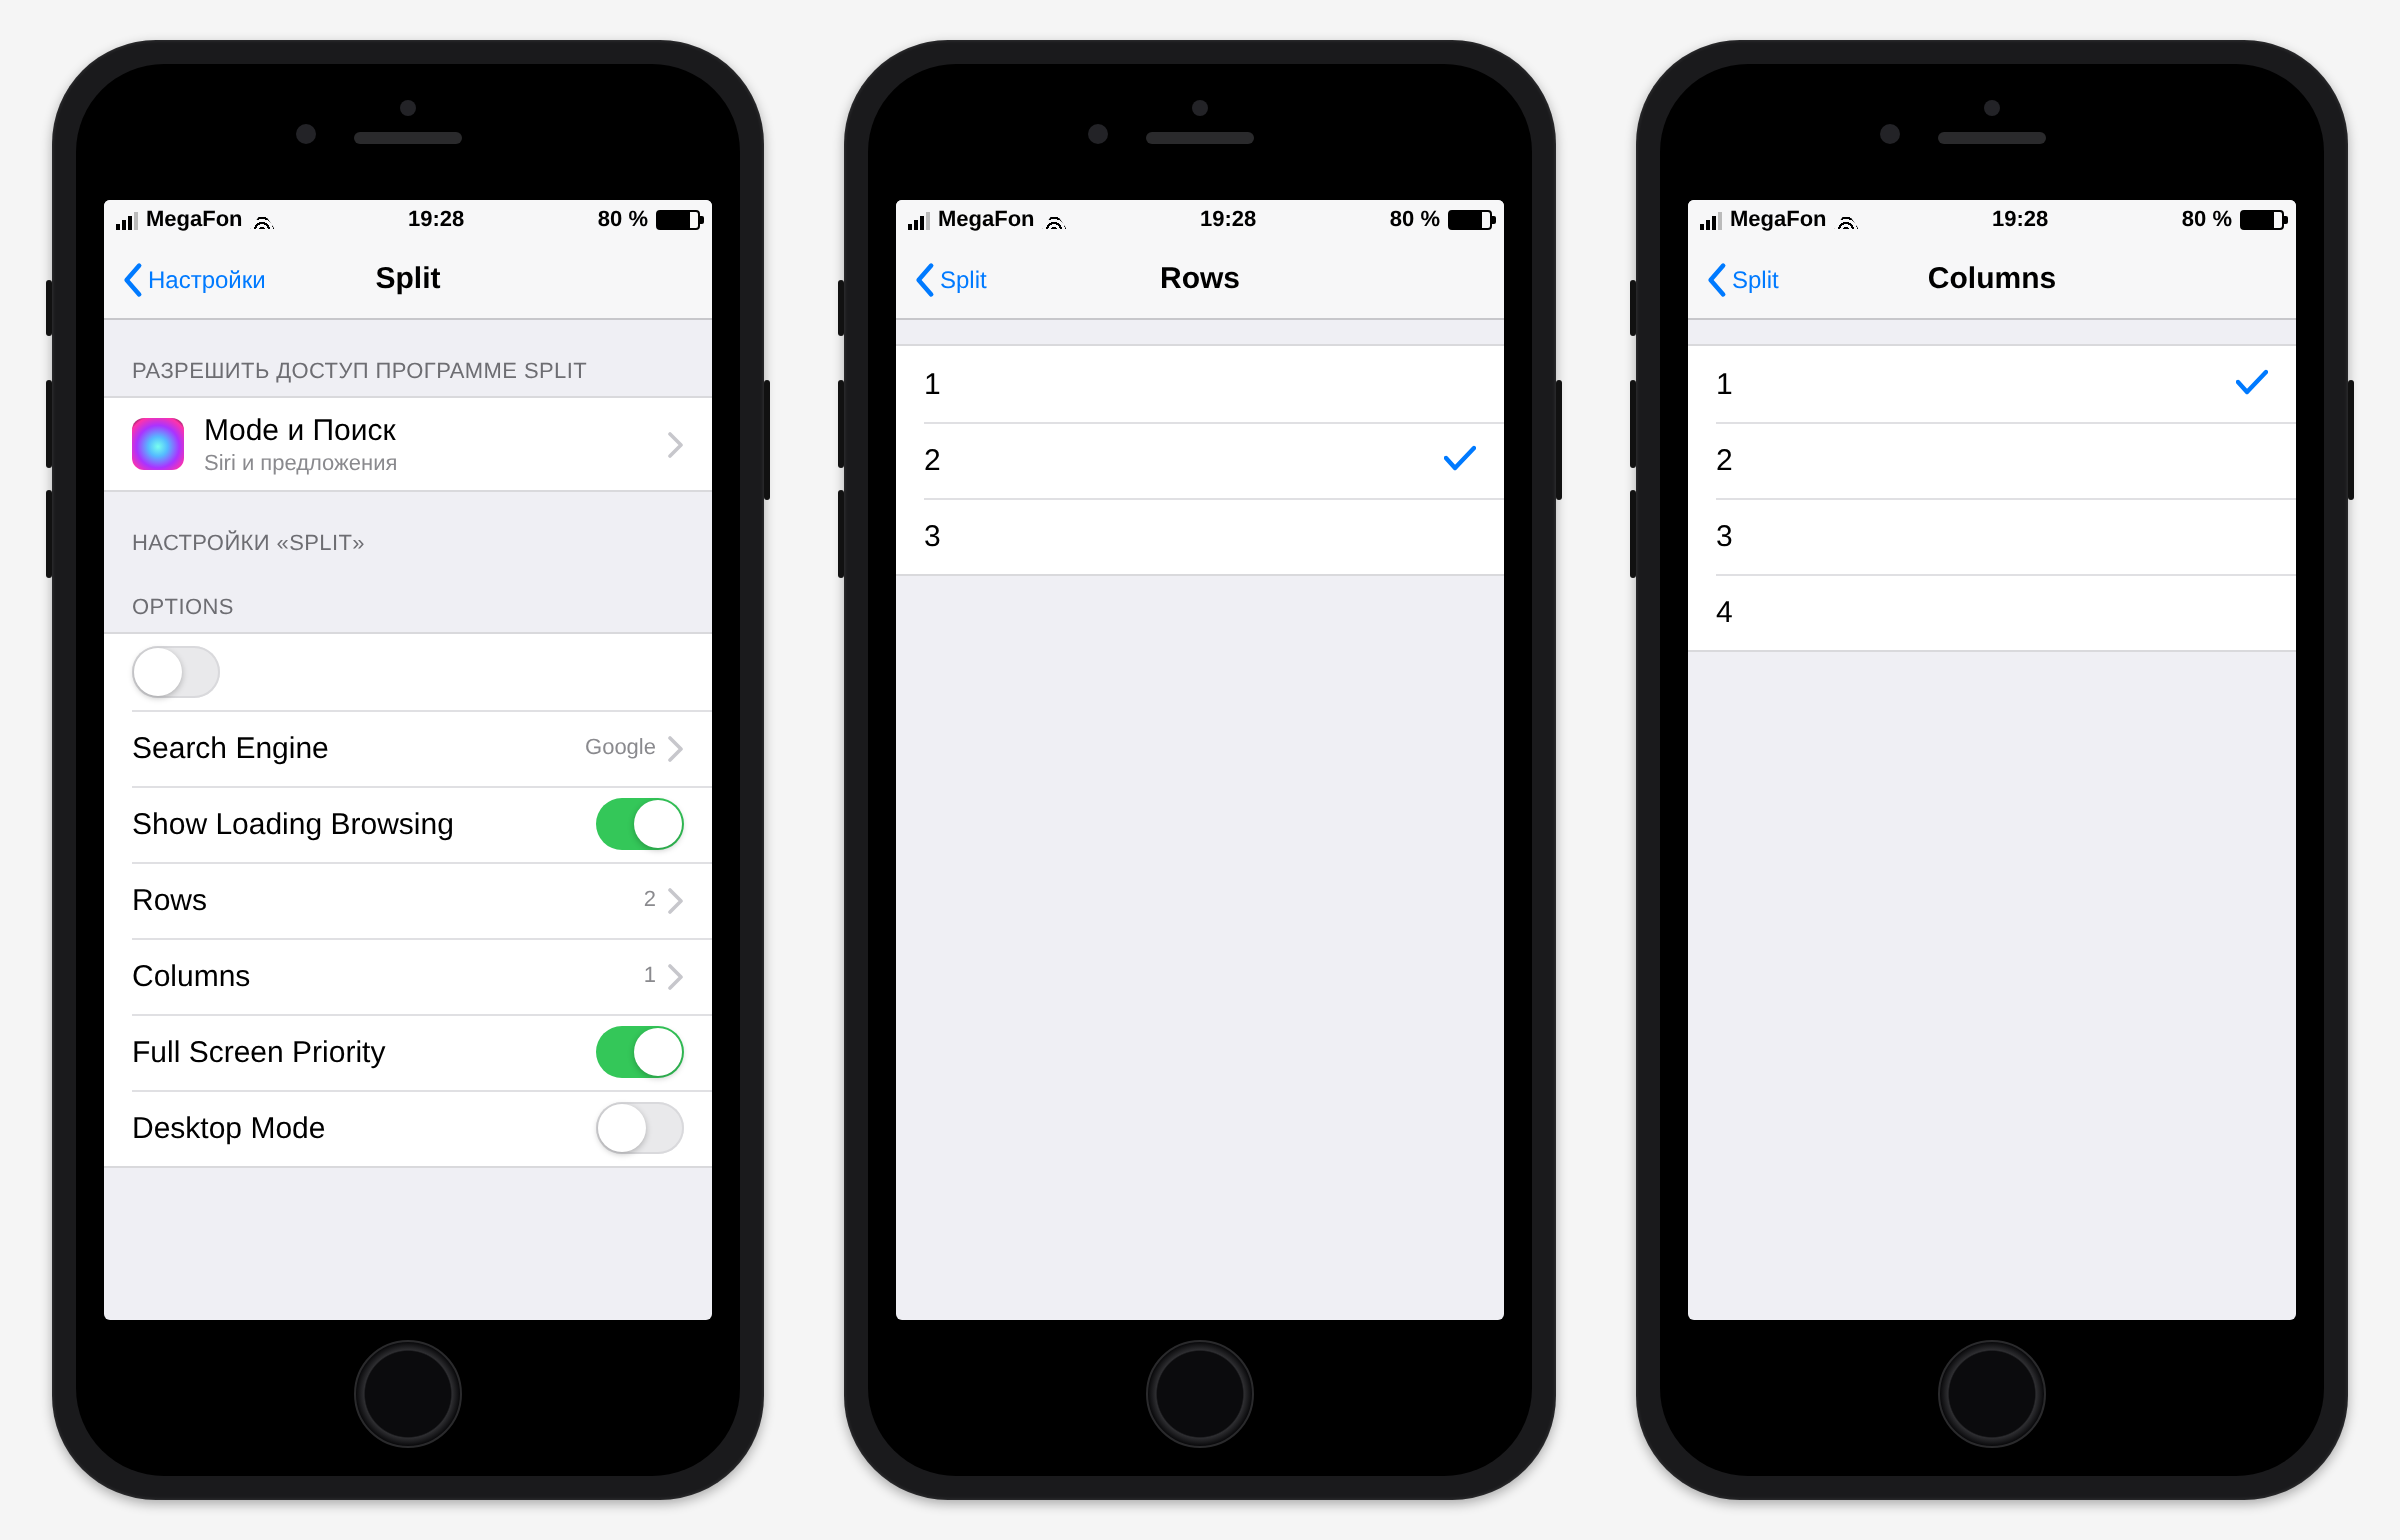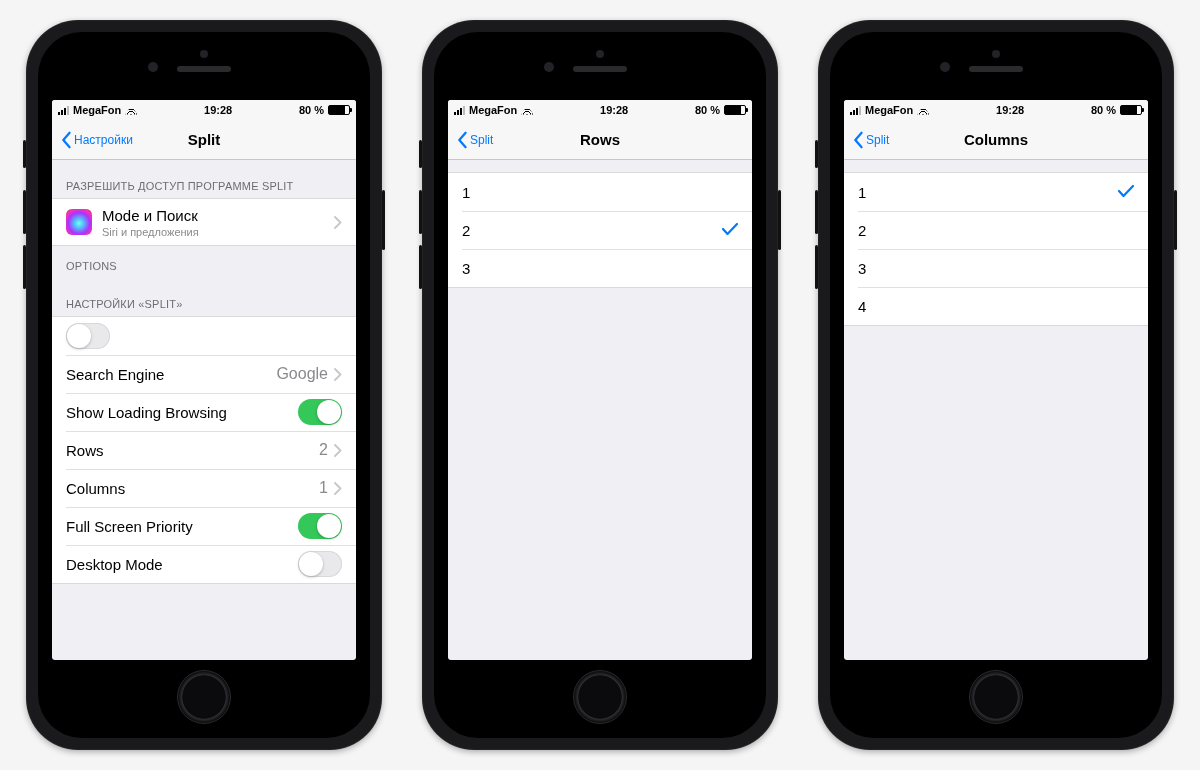--- a/index.html
+++ b/index.html
@@ -139,21 +139,21 @@
     display:flex;align-items:center;
     padding: 0 14px;
     position:relative;
     background:#fff;
   }
   .row + .row::before {
     content:"";position:absolute;left:14px;right:0;top:0;height:1px;background:#e0e0e3;
   }
   .row .label { flex:1; font-size:15px; }
   .row .sub { font-size:11px; color:#8a8a8e; margin-top:2px;}
-  .row .value { color:#8a8a8e; font-size:16px; margin-right:6px;}
+  .row .value { color:#8a8a8e; font-size:11px; margin-right:6px;}
   .row .chevron svg{width:8px;height:13px;}
   .row .chevron{color:#c7c7cc;display:flex;}
   .row.tall{min-height:46px;}
   .icon-siri{
     width:26px;height:26px;border-radius:6px;margin-right:10px;flex-shrink:0;
     background: radial-gradient(circle at 50% 55%, #7fe 0%, #5bf 25%, #a3f 55%, #f3a 80%, #111 100%);
   }
 
   .toggle {
     width:44px;height:26px;border-radius:13px;position:relative;background:#e9e9eb;
@@ -222,22 +222,22 @@
               <div class="label" style="font-size:15px">Mode и Поиск</div>
               <div class="sub">Siri и предложения</div>
             </div>
             <span class="chevron">
                 <svg viewBox="0 0 8 13">
                   <path d="M1 1 L6.5 6.5 L1 12" stroke="#c7c7cc" stroke-width="1.8" fill="none" stroke-linecap="round" stroke-linejoin="round"></path>
                 </svg>
               </span>
           </div>
         </div>
+        <div class="group-header">НАСТРОЙКИ «SPLIT»</div>
         <div class="group-header small">OPTIONS</div>
-        <div class="group-header">НАСТРОЙКИ «SPLIT»</div>
         <div class="list">
           <div class="row">
             <div class="toggle">
                 <div class="knob"></div>
               </div>
           </div>
           <div class="row">
             <span class="label">Search Engine</span>
             <span class="value">Google</span>
             <span class="chevron">

